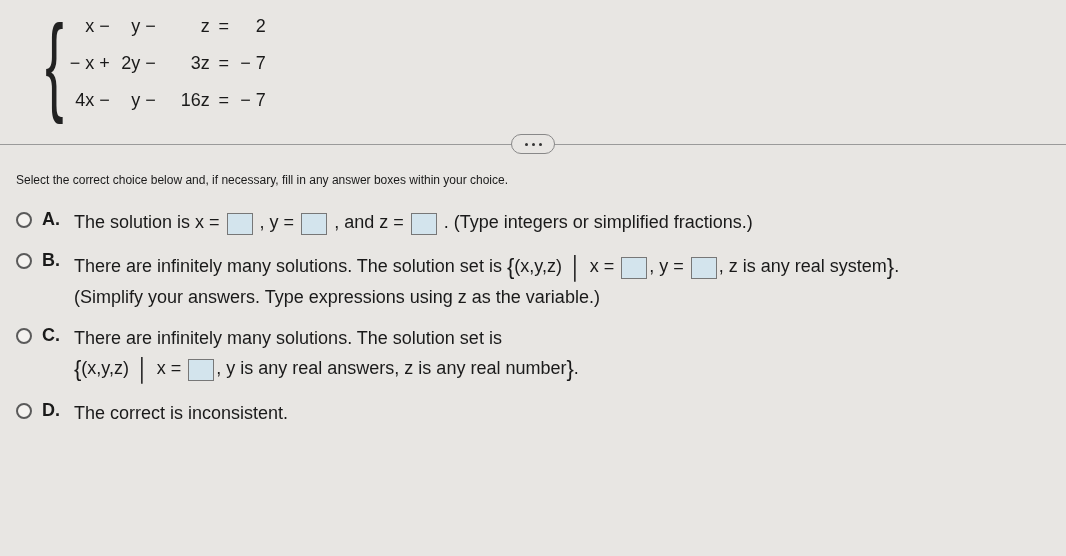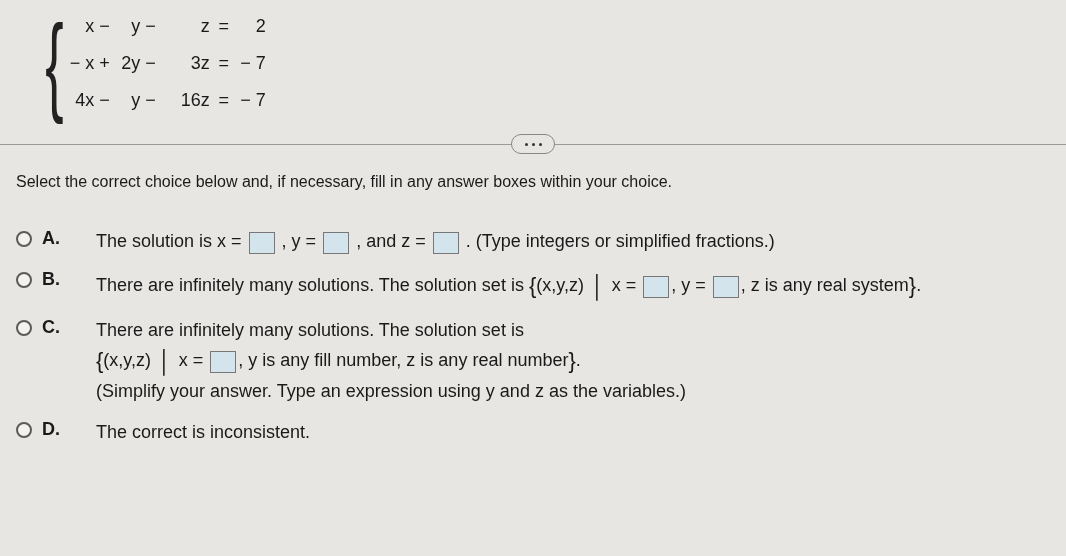--- a/index.html
+++ b/index.html
@@ -63,29 +63,29 @@
       border-radius: 10px;
       background: #e8e6e3;
       display: flex;
       align-items: center;
       justify-content: center;
       cursor: pointer;
     }
     .ellipsis-btn .dot {
       width: 3px; height: 3px; background: #333; border-radius: 50%; margin: 0 2px;
     }
-    .instruction { margin-bottom: 37px; font-size: 16px; }
+    .instruction { margin-bottom: 22px; font-size: 12px; }
     .choices { display: flex; flex-direction: column; gap: 14px; }
     .choice { display: flex; align-items: flex-start; gap: 10px; }
     .radio {
       width: 16px; height: 16px; border: 2px solid #5a5a5a; border-radius: 50%;
       background: #f4f2ef; flex-shrink: 0; margin-top: 3px; cursor: pointer;
     }
     .choice-label { font-weight: bold; width: 22px; flex-shrink: 0; }
-    .choice-body { flex: 1; line-height: 1.5; margin-left: 22px; }
+    .choice-body { flex: 1; line-height: 1.5; }
     .answer-box {
       display: inline-block;
       width: 26px; height: 22px;
       border: 1px solid #777;
       background: #d3e4ed;
       vertical-align: middle;
       margin: 0 2px;
     }
     .setbrace { font-size: 22px; vertical-align: -2px; }
     .vbar { font-size: 22px; vertical-align: -3px; padding: 0 2px; }
@@ -147,31 +147,31 @@
     </div>
   </div>
 
   <div class="choice">
     <div class="radio"></div>
     <div class="choice-label">B.</div>
     <div class="choice-body">
       <span>There are infinitely many solutions. The solution set is </span><span class="setbrace">{</span><span>(x,y,z) </span><span class="vbar">│</span><span> x =</span>
       <span class="answer-box"></span><span>, y =</span>
       <span class="answer-box"></span><span>, z is any real system</span><span class="setbrace">}</span><span>.</span><br>
+      <span>(Simplify your answers. Type expressions using z as the variable.)</span>
     </div>
   </div>
 
   <div class="choice">
     <div class="radio"></div>
     <div class="choice-label">C.</div>
     <div class="choice-body">
       <span>There are infinitely many solutions. The solution set is</span><br>
       <span class="setbrace">{</span><span>(x,y,z) </span><span class="vbar">│</span><span> x =</span>
-      <span class="answer-box"></span><span>, y is any fill number, z is any real number</span><span class="setbrace">}</span><span>.</span><br>
-      <span>(Simplify your answer. Type an expression using y and z as the variables.)</span>
+      <span class="answer-box"></span><span>, y is any real answers, z is any real number</span><span class="setbrace">}</span><span>.</span><br>
     </div>
   </div>
 
   <div class="choice">
     <div class="radio"></div>
     <div class="choice-label">D.</div>
     <div class="choice-body">
       <span>The correct is inconsistent.</span>
     </div>
   </div>

